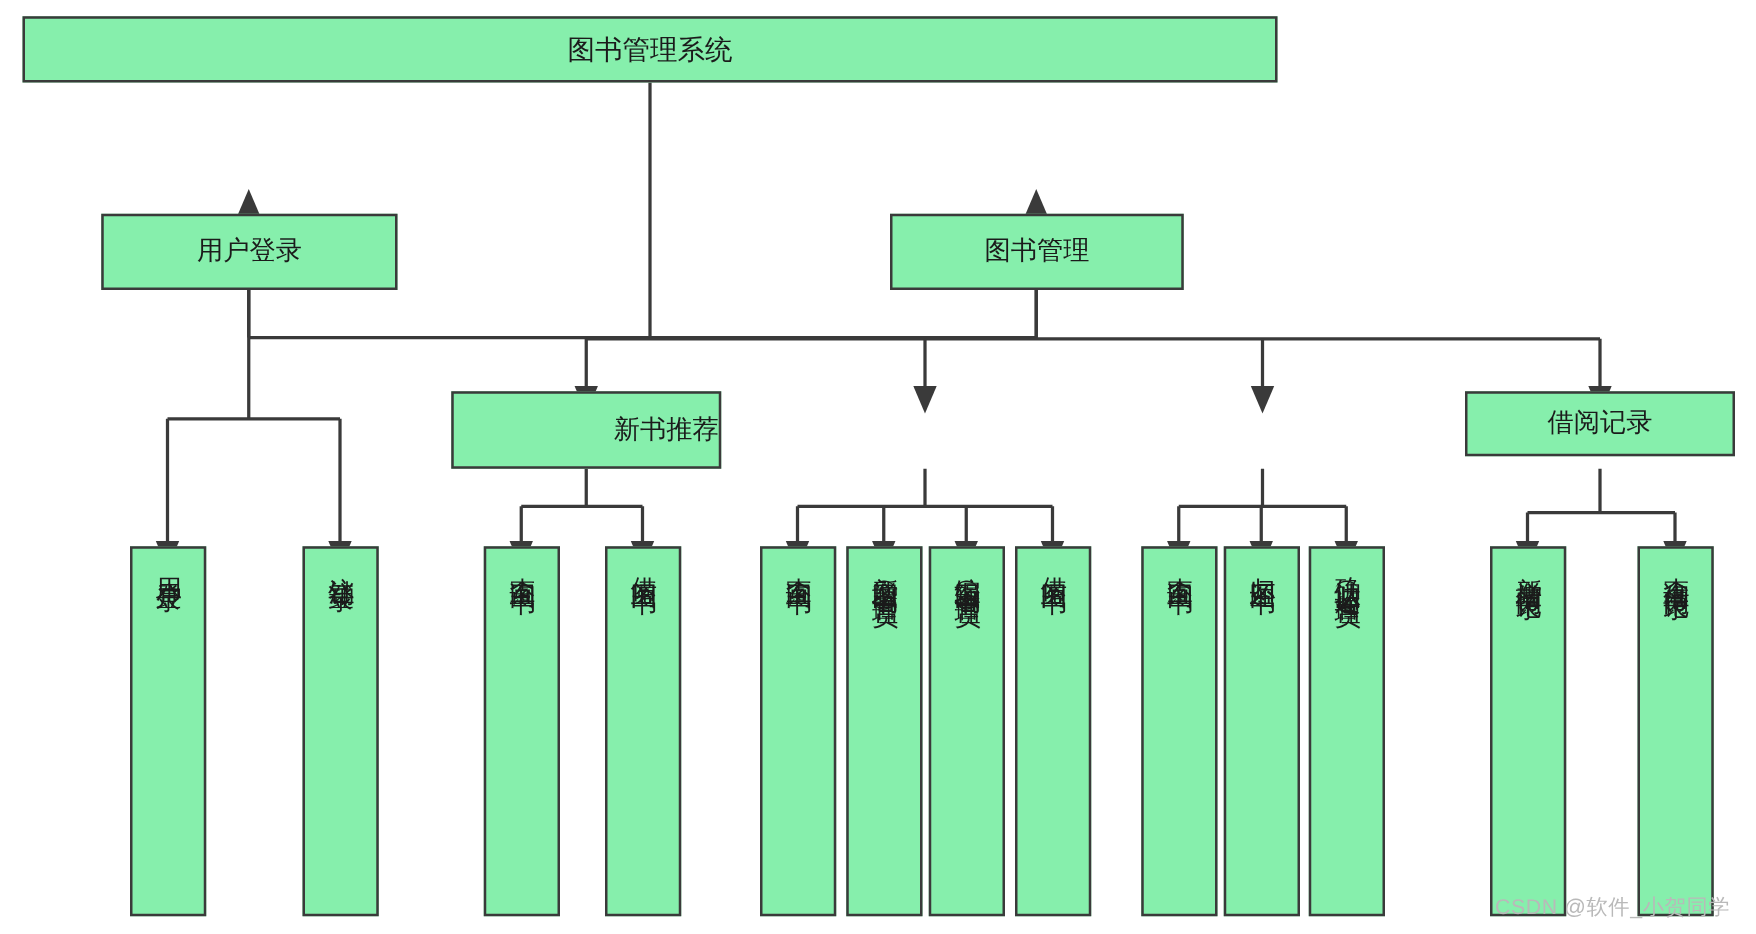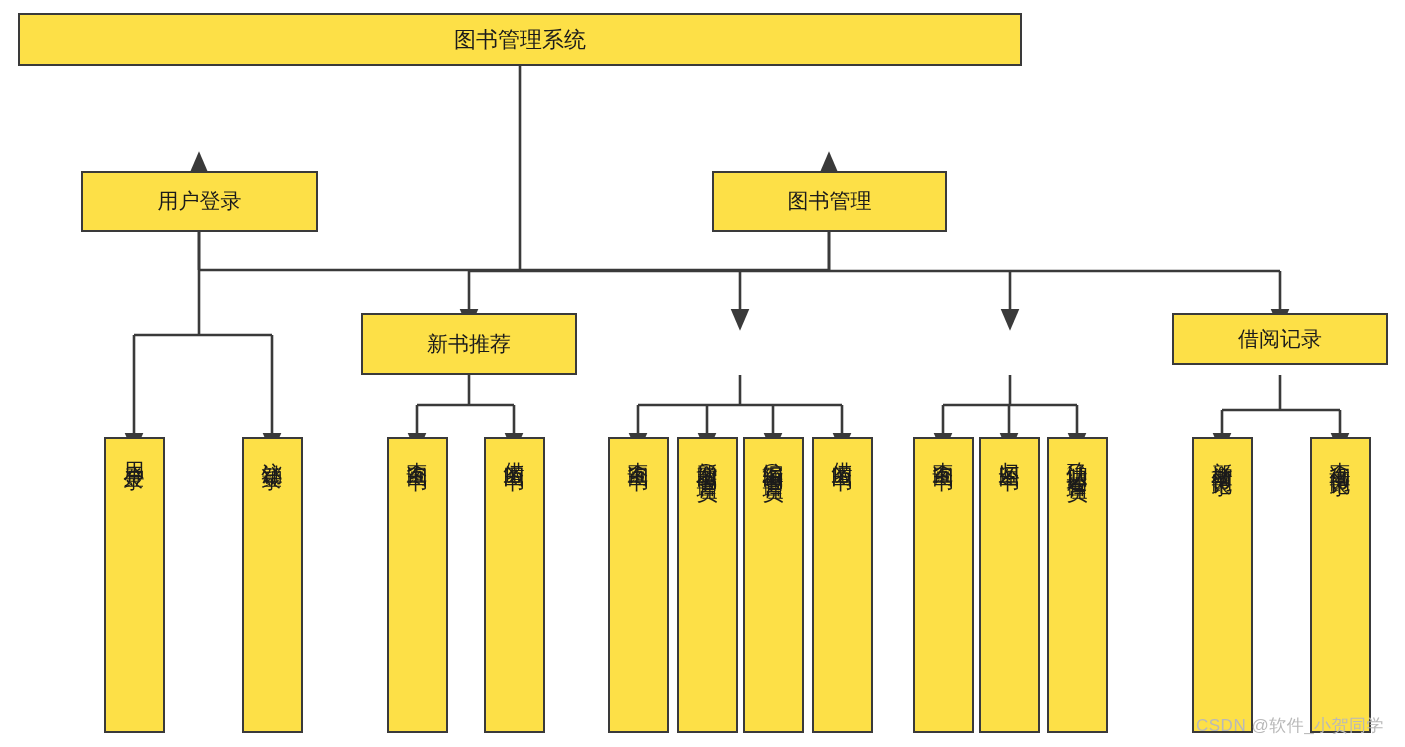--- a/index.html
+++ b/index.html
@@ -22,21 +22,21 @@
     position: absolute;
     left: 0;
     top: 0;
     width: 1405px;
     height: 747px;
     pointer-events: none;
   }
   .node {
     position: absolute;
     box-sizing: border-box;
-    background: #fde047;
+    background: #86efac;
     border: 2.5px solid #3a3a3a;
     display: flex;
     align-items: center;
     justify-content: center;
     color: #1b1b1b;
     z-index: 2;
   }
   .node-label {
     display: block;
     text-align: center;
@@ -128,21 +128,21 @@
     <span class="node-label">图书管理系统</span>
   </div>
 
   <div class="node level2" style="left: 81px; top: 171px; width: 237px; height: 61px;">
     <span class="node-label">用户登录</span>
   </div>
   <div class="node level2" style="left: 712px; top: 171px; width: 235px; height: 61px;">
     <span class="node-label">图书管理</span>
   </div>
 
-  <div class="node level3" style="left: 361px; top: 313px; width: 216px; height: 62px;">
+  <div class="node level3" style="left: 361px; top: 313px; width: 216px; height: 62px; justify-content: flex-end;">
     <span class="node-label">新书推荐</span>
   </div>
   <div class="node level3" style="left: 1172px; top: 313px; width: 216px; height: 52px;">
     <span class="node-label">借阅记录</span>
   </div>
 
   <div class="node leaf" style="left: 104px; top: 437px; width: 61px; height: 296px;">
     <span class="node-label">用户登录</span>
   </div>
   <div class="node leaf" style="left: 242px; top: 437px; width: 61px; height: 296px;">

